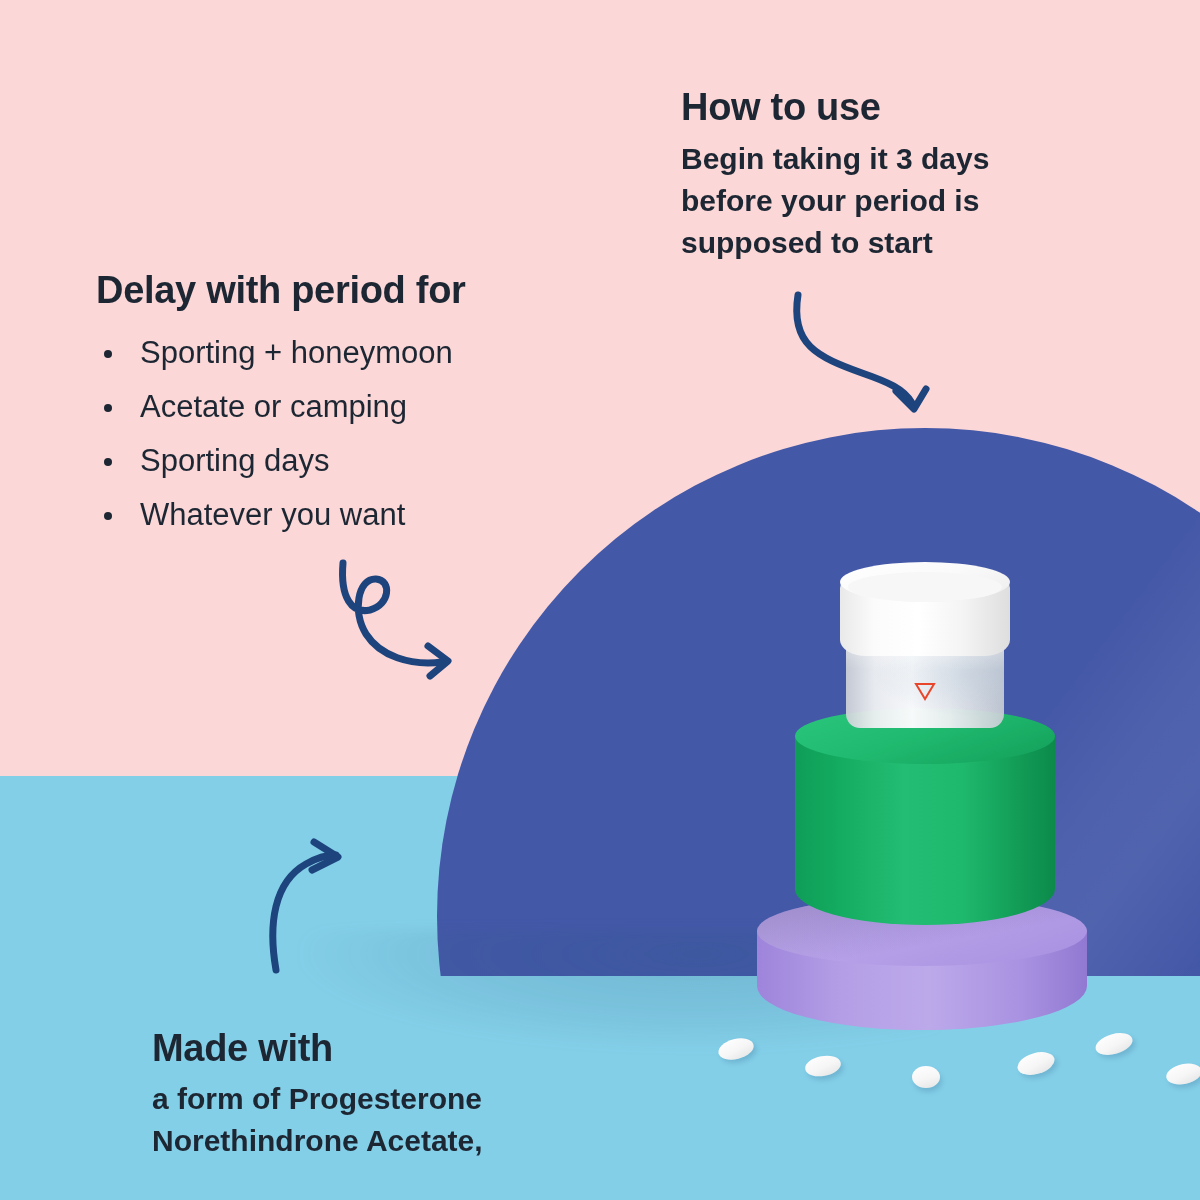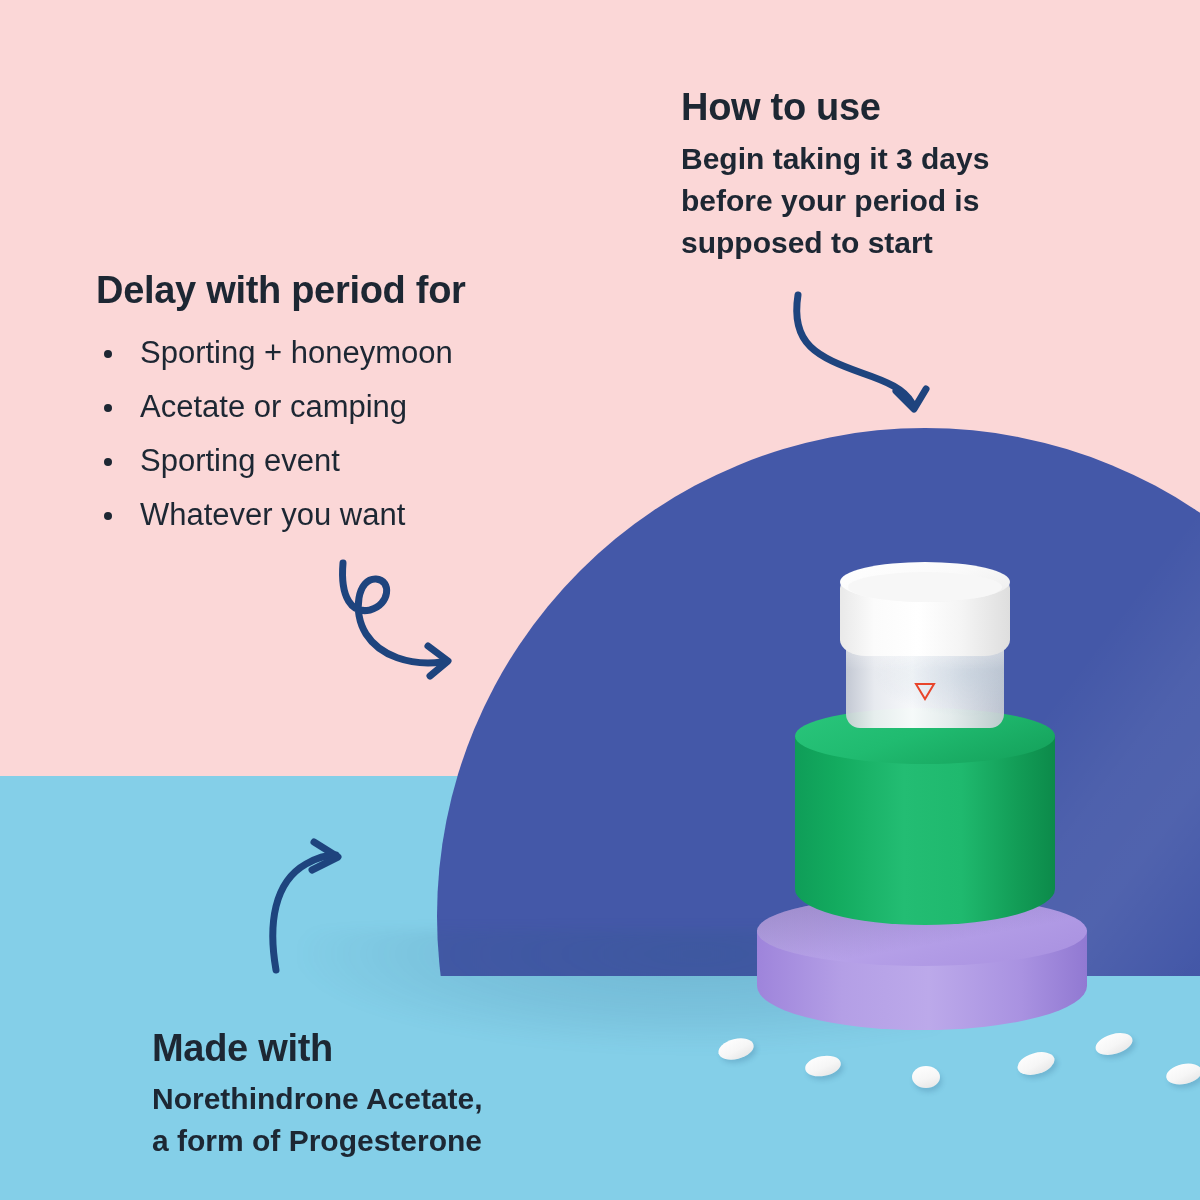--- a/index.html
+++ b/index.html
@@ -330,24 +330,24 @@
     <div class="p body-line txt-dark">Begin taking it 3 days</div>
     <div class="p body-line txt-dark">before your period is</div>
     <div class="p body-line txt-dark">supposed to start</div>
   </div>
 
   <div id="delay-block">
     <div class="h head txt-dark">Delay with period for</div>
     <ul>
       <li class="txt-dark">Sporting + honeymoon</li>
       <li class="txt-dark">Acetate or camping</li>
-      <li class="txt-dark">Sporting event</li>
+      <li class="txt-dark">Sporting days</li>
       <li class="txt-dark">Whatever you want</li>
     </ul>
   </div>
 
   <div id="made-with-block">
     <div class="h head txt-dark">Made with</div>
+    <div class="p body-line txt-dark">a form of Progesterone</div>
     <div class="p body-line txt-dark">Norethindrone Acetate,</div>
-    <div class="p body-line txt-dark">a form of Progesterone</div>
   </div>
 
 </div>
 
 </body></html>

